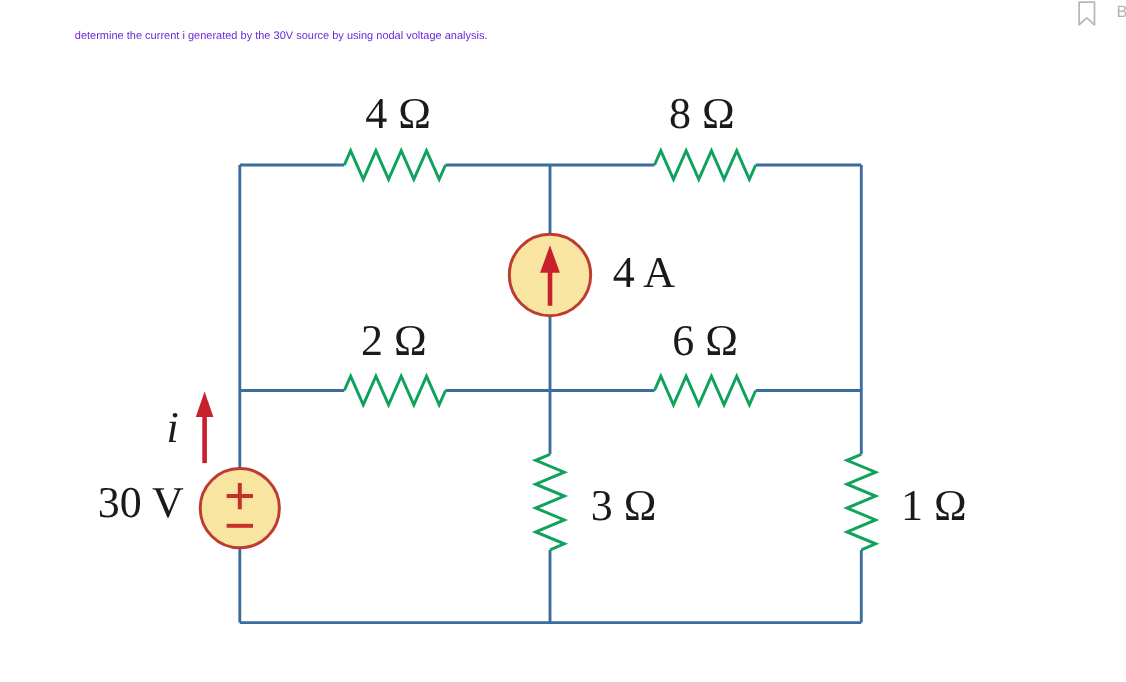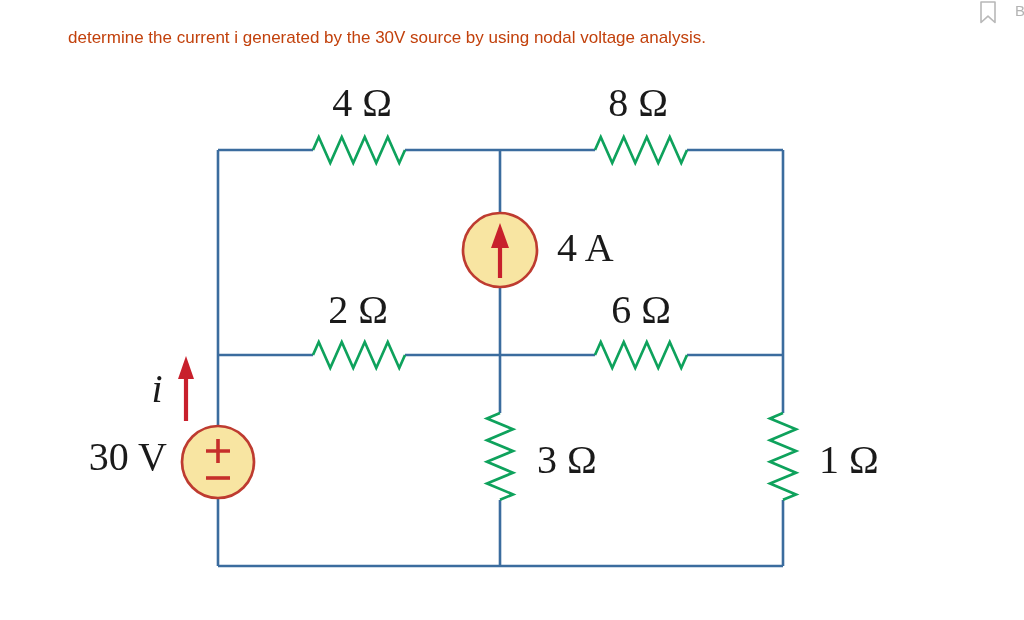--- a/index.html
+++ b/index.html
@@ -2,21 +2,21 @@
 <html><head>
 <meta charset="utf-8">
 <style>
   html,body{margin:0;padding:0}
   body{
     width:1024px;height:620px;position:relative;overflow:hidden;
     background:#ffffff;font-family:"Liberation Sans",sans-serif;
   }
   .question{
     position:absolute;left:68px;top:27px;margin:0;
-    font-size:17px;line-height:1.25;color:#c2410c;
+    font-size:10px;line-height:1.25;color:#6d28d9;
   }
   .bookmark{
     position:absolute;left:977px;top:0px;width:24px;height:26px;
     background:transparent;border:none;padding:0;cursor:pointer;
   }
   .bookmark-partial{
     position:absolute;left:1015px;top:2px;width:9px;height:18px;
     overflow:hidden;font-size:15px;color:#b3b3b3;
   }
   #circuit{position:absolute;left:0;top:0}

